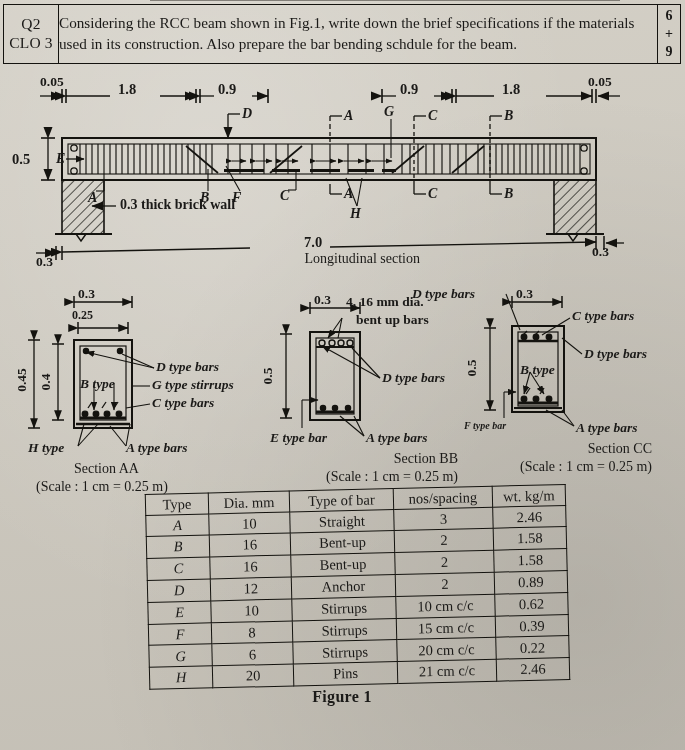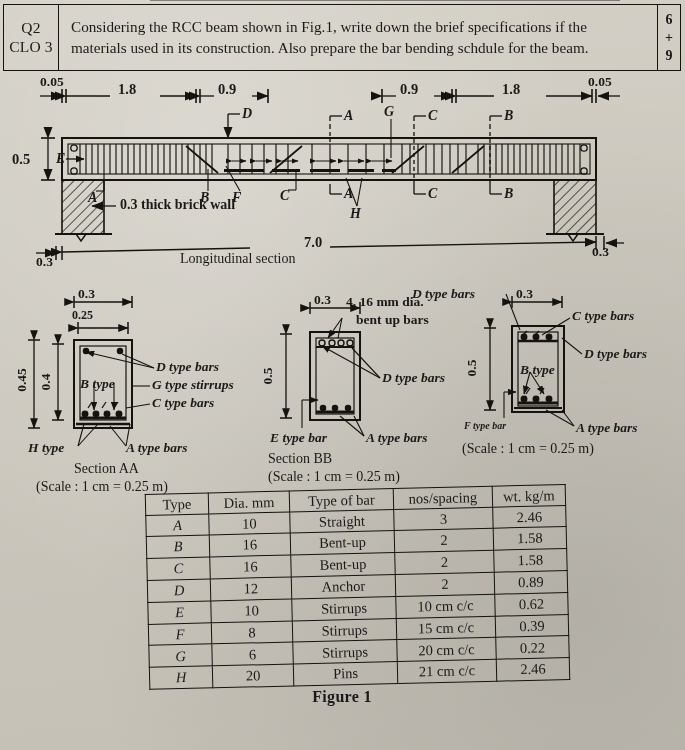--- a/index.html
+++ b/index.html
@@ -20,34 +20,34 @@
     pointer-events:none;
   }
 
   
   .qbox{position:absolute;left:3px;top:4px;width:678px;height:60px;}
   .qtable{border-collapse:collapse;width:100%;height:100%;}
   .qtable td{border:1.6px solid #14130f;vertical-align:middle;padding:0;}
   .qcode{width:54px;text-align:center;font-weight:normal;font-size:15.5px;line-height:1.22;letter-spacing:.2px;}
   .qcode span{display:block;}
   .qtext{padding:2px 7px 3px 8px;font-size:15.2px;line-height:1.36;}
-  .qtext p{margin:12px;}
+  .qtext p{margin:0;}
   .qmarks{width:22px;text-align:center;font-size:14px;line-height:1.28;font-weight:600;}
   .qmarks span{display:block;}
   .strip-top{position:absolute;left:150px;top:0;width:470px;height:3px;border-top:1.4px solid #3a3731;opacity:.55;}
 
   
   .lbl{position:absolute;white-space:nowrap;font-size:13px;}
   .ital{font-style:italic;}
   .bold{font-weight:bold;}
 
   
   #longitudinal{position:absolute;left:0;top:66px;width:685px;height:210px;}
   #longitudinal svg{display:block;}
-  .cap{position:absolute;text-align:left;font-size:14px;line-height:1.3;}
+  .cap{position:absolute;text-align:right;font-size:14px;line-height:1.3;}
 
   
   .sect{position:absolute;}
   .sect svg{display:block;}
 
   
   #schedule{
     position:absolute;left:147px;top:489px;width:415px;height:196px;
     transform:rotate(-1.35deg);
   }
@@ -540,20 +540,21 @@
   <div class="lbl bold" style="left:54px;top:-2px;font-size:13.5px;">0.3</div>
   <div class="lbl bold" style="left:2px;top:72px;font-size:13.5px;transform:rotate(-90deg);">0.5</div>
 
   <div class="lbl bold" style="left:110px;top:20px;font-size:13.5px;"><span class="ital">C type bars</span></div>
   <div class="lbl bold" style="left:122px;top:58px;font-size:13.5px;"><span class="ital">D type bars</span></div>
   <div class="lbl bold" style="left:58px;top:74px;font-size:13.5px;"><span class="ital">B type</span></div>
   <div class="lbl bold" style="left:2px;top:132px;font-size:10px;"><span class="ital">F type bar</span></div>
   <div class="lbl bold" style="left:114px;top:132px;font-size:13.5px;"><span class="ital">A type bars</span></div>
 
   <div class="cap" style="left:0px;top:152px;width:190px;">
+    <div>Section CC</div>
     <div>(Scale : 1 cm = 0.25 m)</div>
   </div>
 </div>
 
 <div id="schedule">
   <table class="btable">
     <thead>
       <tr>
         <th class="c-type">Type</th>
         <th class="c-dia">Dia. mm</th>

